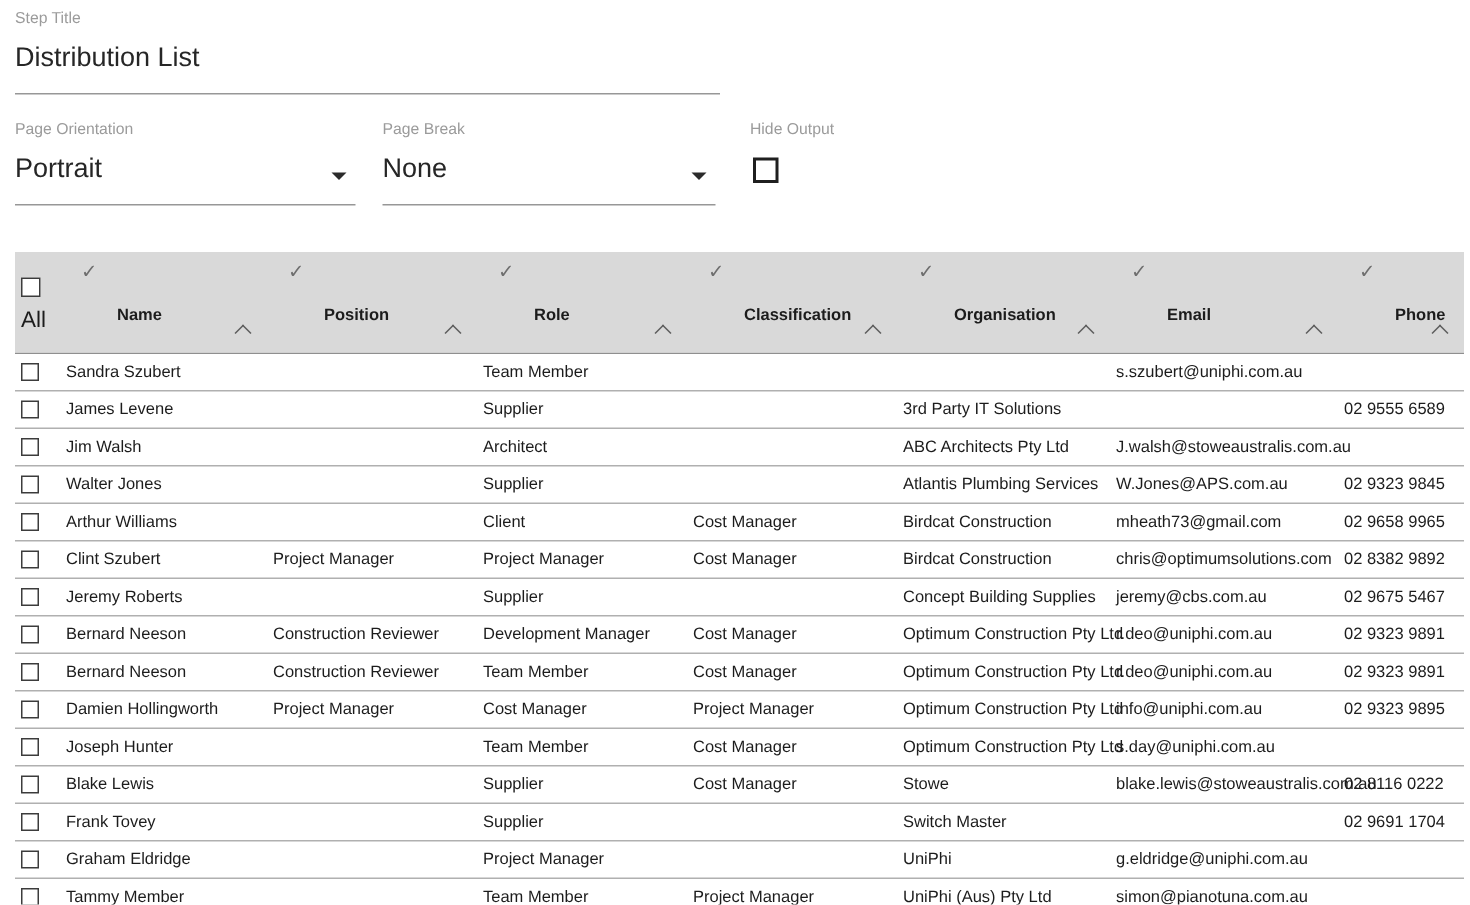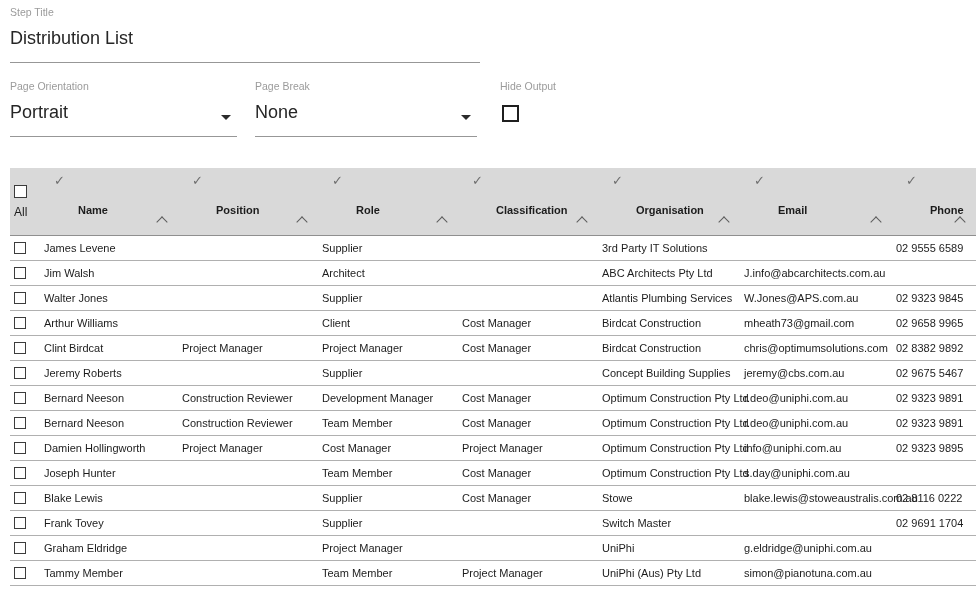--- a/index.html
+++ b/index.html
@@ -32,21 +32,21 @@
   table { border-collapse:collapse; table-layout:fixed; width:966px; }
   thead th { background:#d9d9d9; height:67px; padding:0; vertical-align:top;
              text-align:left; font-weight:bold; font-size:11px; color:#1c1c1c;
              border-bottom:1px solid #8f8f8f; position:relative; cursor:pointer; }
   thead th.cb-col { cursor:default; }
   .chk { position:absolute; top:5px; left:14px; font-size:13px; color:#6e6e6e; font-weight:normal; }
   .col-lbl { position:absolute; top:36px; left:4px; white-space:nowrap;margin-left:34px; }
   .sort { position:absolute; bottom:9px; right:12px; width:8px; height:8px;
           border-top:1.5px solid #5c5c5c; border-left:1.5px solid #5c5c5c;
           transform:rotate(45deg); }
-  .all-lbl { position:absolute; top:37px; left:4px; font-size:12px; font-weight:normal; color:#1c1c1c; }
+  .all-lbl { position:absolute; top:37px; left:4px; font-size:15px; font-weight:normal; color:#1c1c1c; }
 
   tbody td { height:25px; font-size:11px; color:#1c1c1c; padding:0 4px 0 4px;
              border-bottom:1px solid #b0b0b0; vertical-align:middle;
              white-space:nowrap; overflow:visible; }
   tbody td.cb-col { padding-left:4px; }
   .cb { display:inline-block; width:12px; height:12px; border:1px solid #3c3c3c;
         background:#fff; cursor:pointer; vertical-align:middle; }
   thead .cb { position:absolute; top:17px; left:4px; width:13px; height:13px; }
 </style>
 </head>
@@ -131,36 +131,46 @@
             <th>
               <span class="chk">✓</span>
               <span class="col-lbl">Phone</span>
               <span class="sort"></span>
             </th>
           </tr>
         </thead>
         <tbody>
           <tr>
             <td class="cb-col"><span class="cb"></span></td>
+            <td>Sandra Szubert</td>
+            <td></td>
+            <td>Team Member</td>
+            <td></td>
+            <td></td>
+            <td>s.szubert@uniphi.com.au</td>
+            <td></td>
+          </tr>
+          <tr>
+            <td class="cb-col"><span class="cb"></span></td>
             <td>James Levene</td>
             <td></td>
             <td>Supplier</td>
             <td></td>
             <td>3rd Party IT Solutions</td>
             <td></td>
             <td>02 9555 6589</td>
           </tr>
           <tr>
             <td class="cb-col"><span class="cb"></span></td>
             <td>Jim Walsh</td>
             <td></td>
             <td>Architect</td>
             <td></td>
             <td>ABC Architects Pty Ltd</td>
-            <td>J.info@abcarchitects.com.au</td>
+            <td>J.walsh@stoweaustralis.com.au</td>
             <td></td>
           </tr>
           <tr>
             <td class="cb-col"><span class="cb"></span></td>
             <td>Walter Jones</td>
             <td></td>
             <td>Supplier</td>
             <td></td>
             <td>Atlantis Plumbing Services</td>
             <td>W.Jones@APS.com.au</td>
@@ -171,21 +181,21 @@
             <td>Arthur Williams</td>
             <td></td>
             <td>Client</td>
             <td>Cost Manager</td>
             <td>Birdcat Construction</td>
             <td>mheath73@gmail.com</td>
             <td>02 9658 9965</td>
           </tr>
           <tr>
             <td class="cb-col"><span class="cb"></span></td>
-            <td>Clint Birdcat</td>
+            <td>Clint Szubert</td>
             <td>Project Manager</td>
             <td>Project Manager</td>
             <td>Cost Manager</td>
             <td>Birdcat Construction</td>
             <td>chris@optimumsolutions.com</td>
             <td>02 8382 9892</td>
           </tr>
           <tr>
             <td class="cb-col"><span class="cb"></span></td>
             <td>Jeremy Roberts</td>

